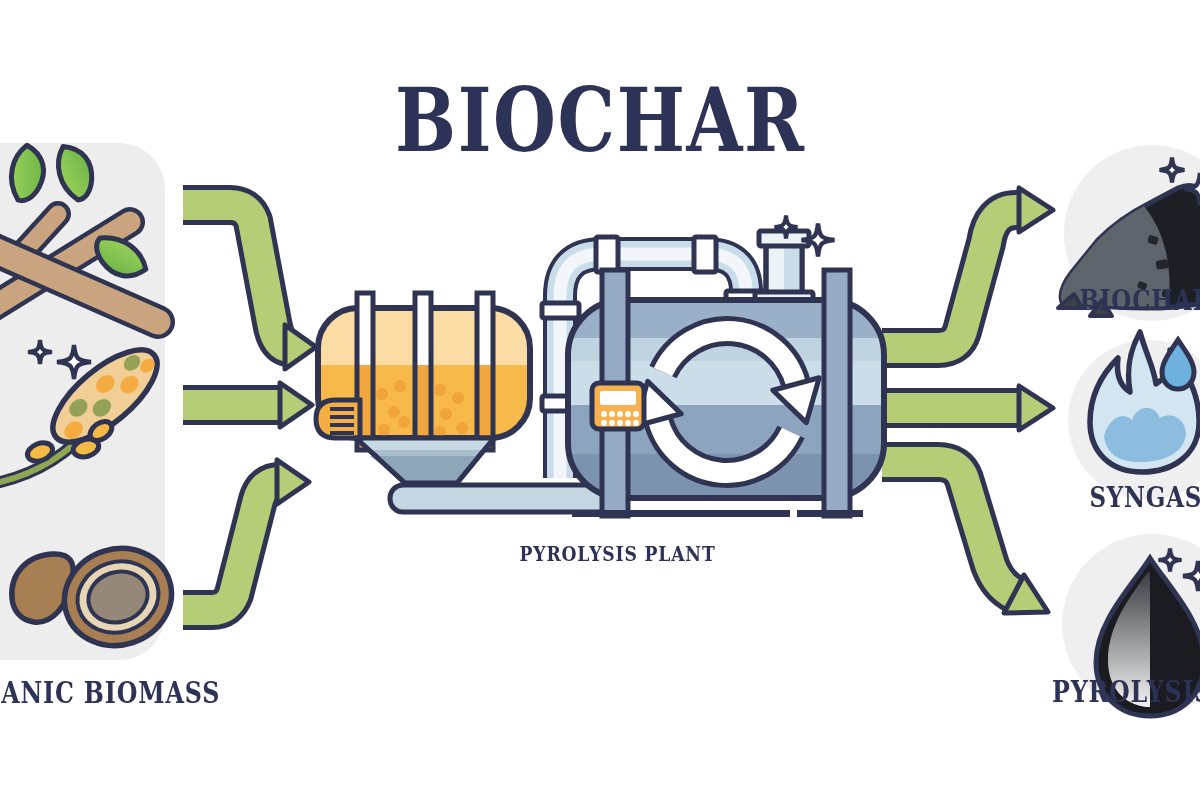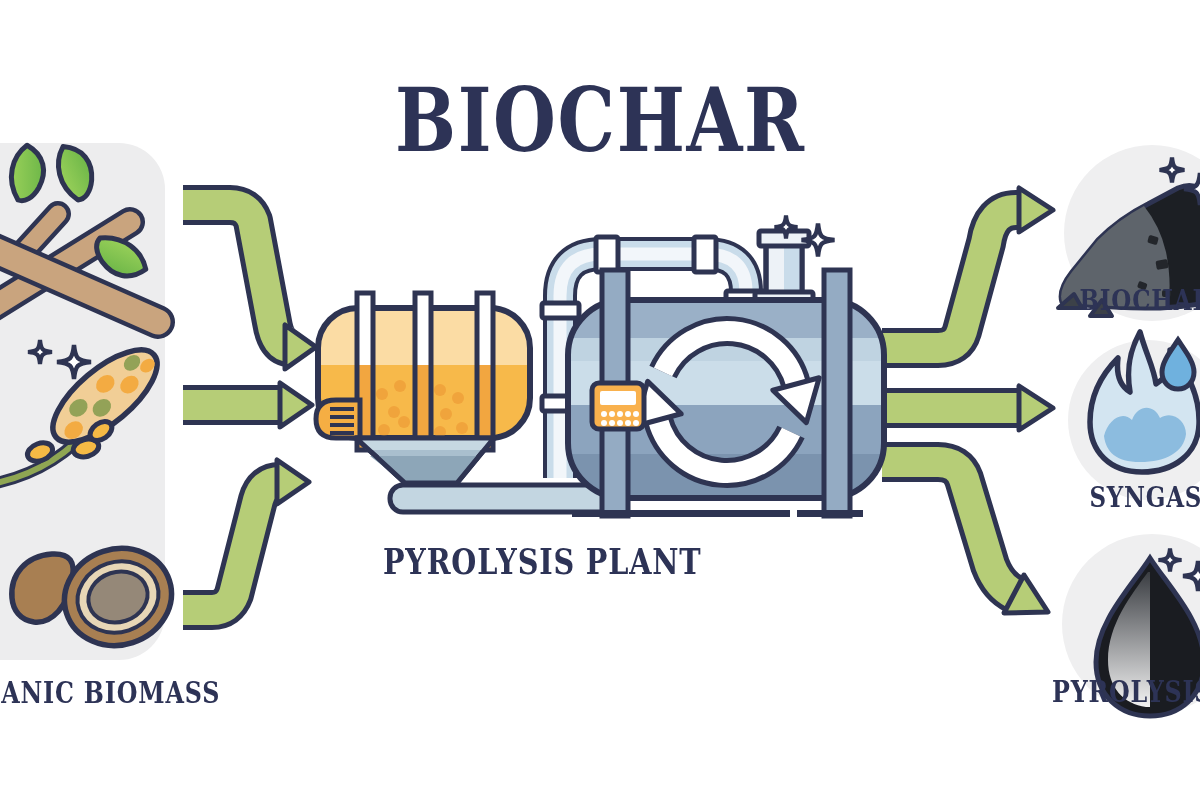--- a/index.html
+++ b/index.html
@@ -15,21 +15,21 @@
     color:#2d3356;
     font-weight:bold;
     white-space:nowrap;
     letter-spacing:1px;
     z-index:5;
   }
   .lbl .tx{display:inline-block;transform:scaleX(0.82);transform-origin:center;}
   .lbl.left-origin .tx{transform-origin:left;}
   .title{top:68px;left:0;width:1200px;text-align:center;font-size:88px;letter-spacing:2px;}
   .organic{top:676px;left:-62px;font-size:29px;}
-  .plant{top:541px;left:348px;width:500px;font-size:35px;}
+  .plant{top:541px;left:368px;width:500px;text-align:center;font-size:21px;}
   .out-biochar{top:284px;left:1040px;width:212px;text-align:center;font-size:28px;}
   .out-syngas{top:481px;left:1040px;width:212px;text-align:center;font-size:28px;}
   .out-oil{top:675px;left:1052px;font-size:29px;}
 </style>
 </head>
 <body>
 
 <div class="stage">
 
 <svg class="diagram" width="1200" height="800" viewBox="0 0 1200 800">

